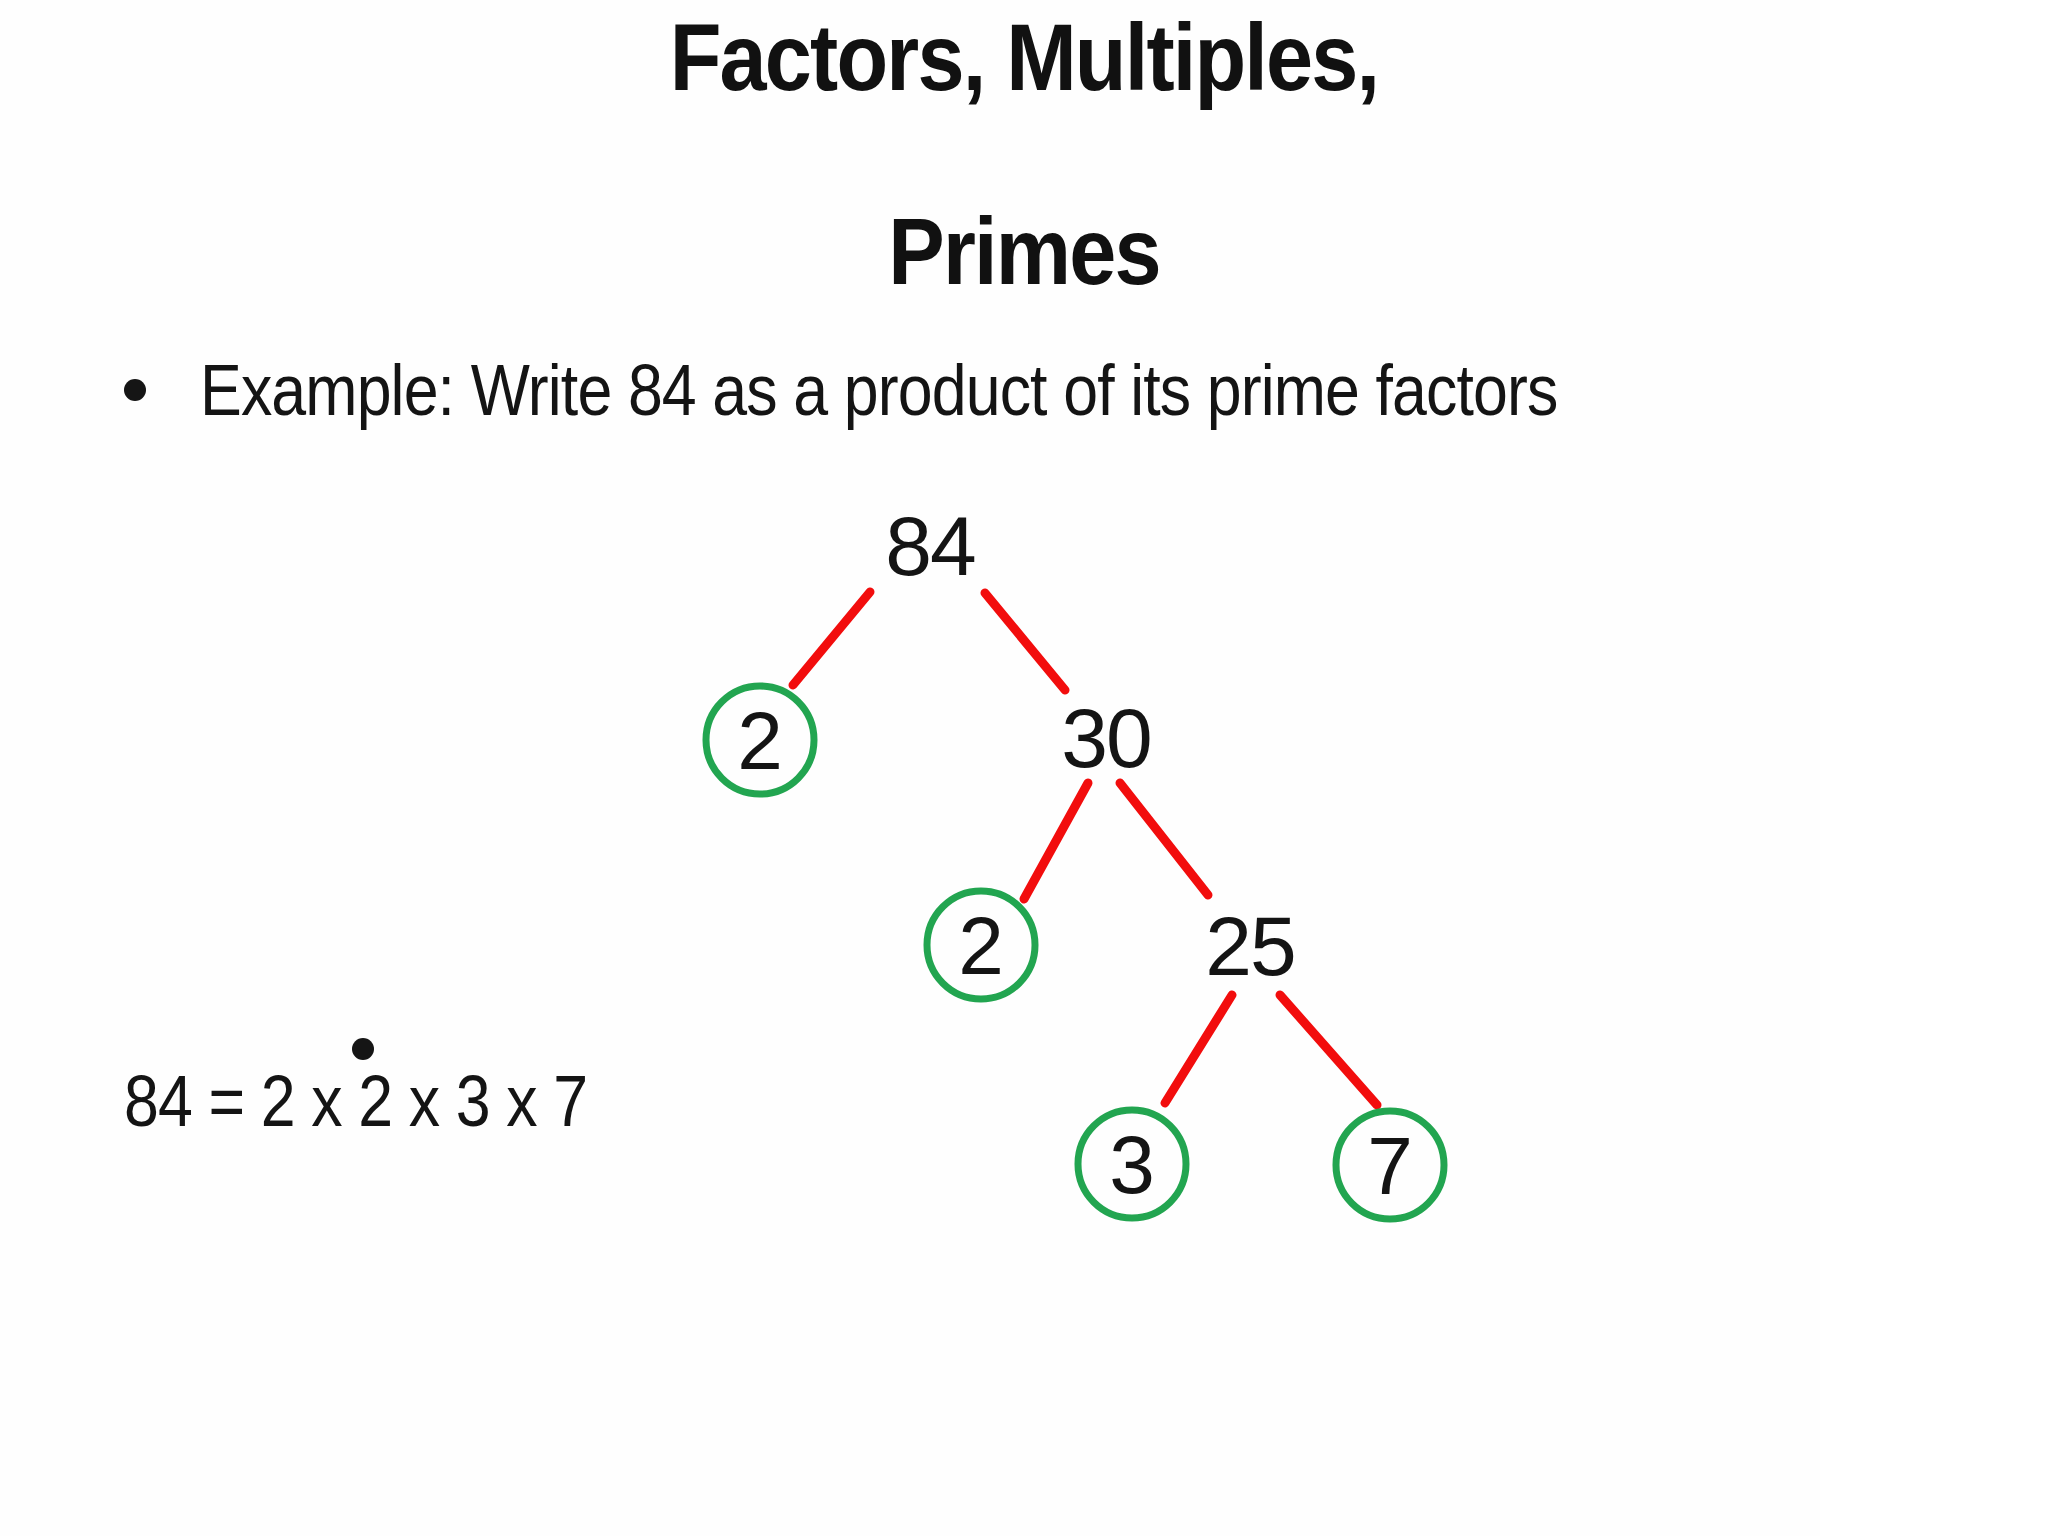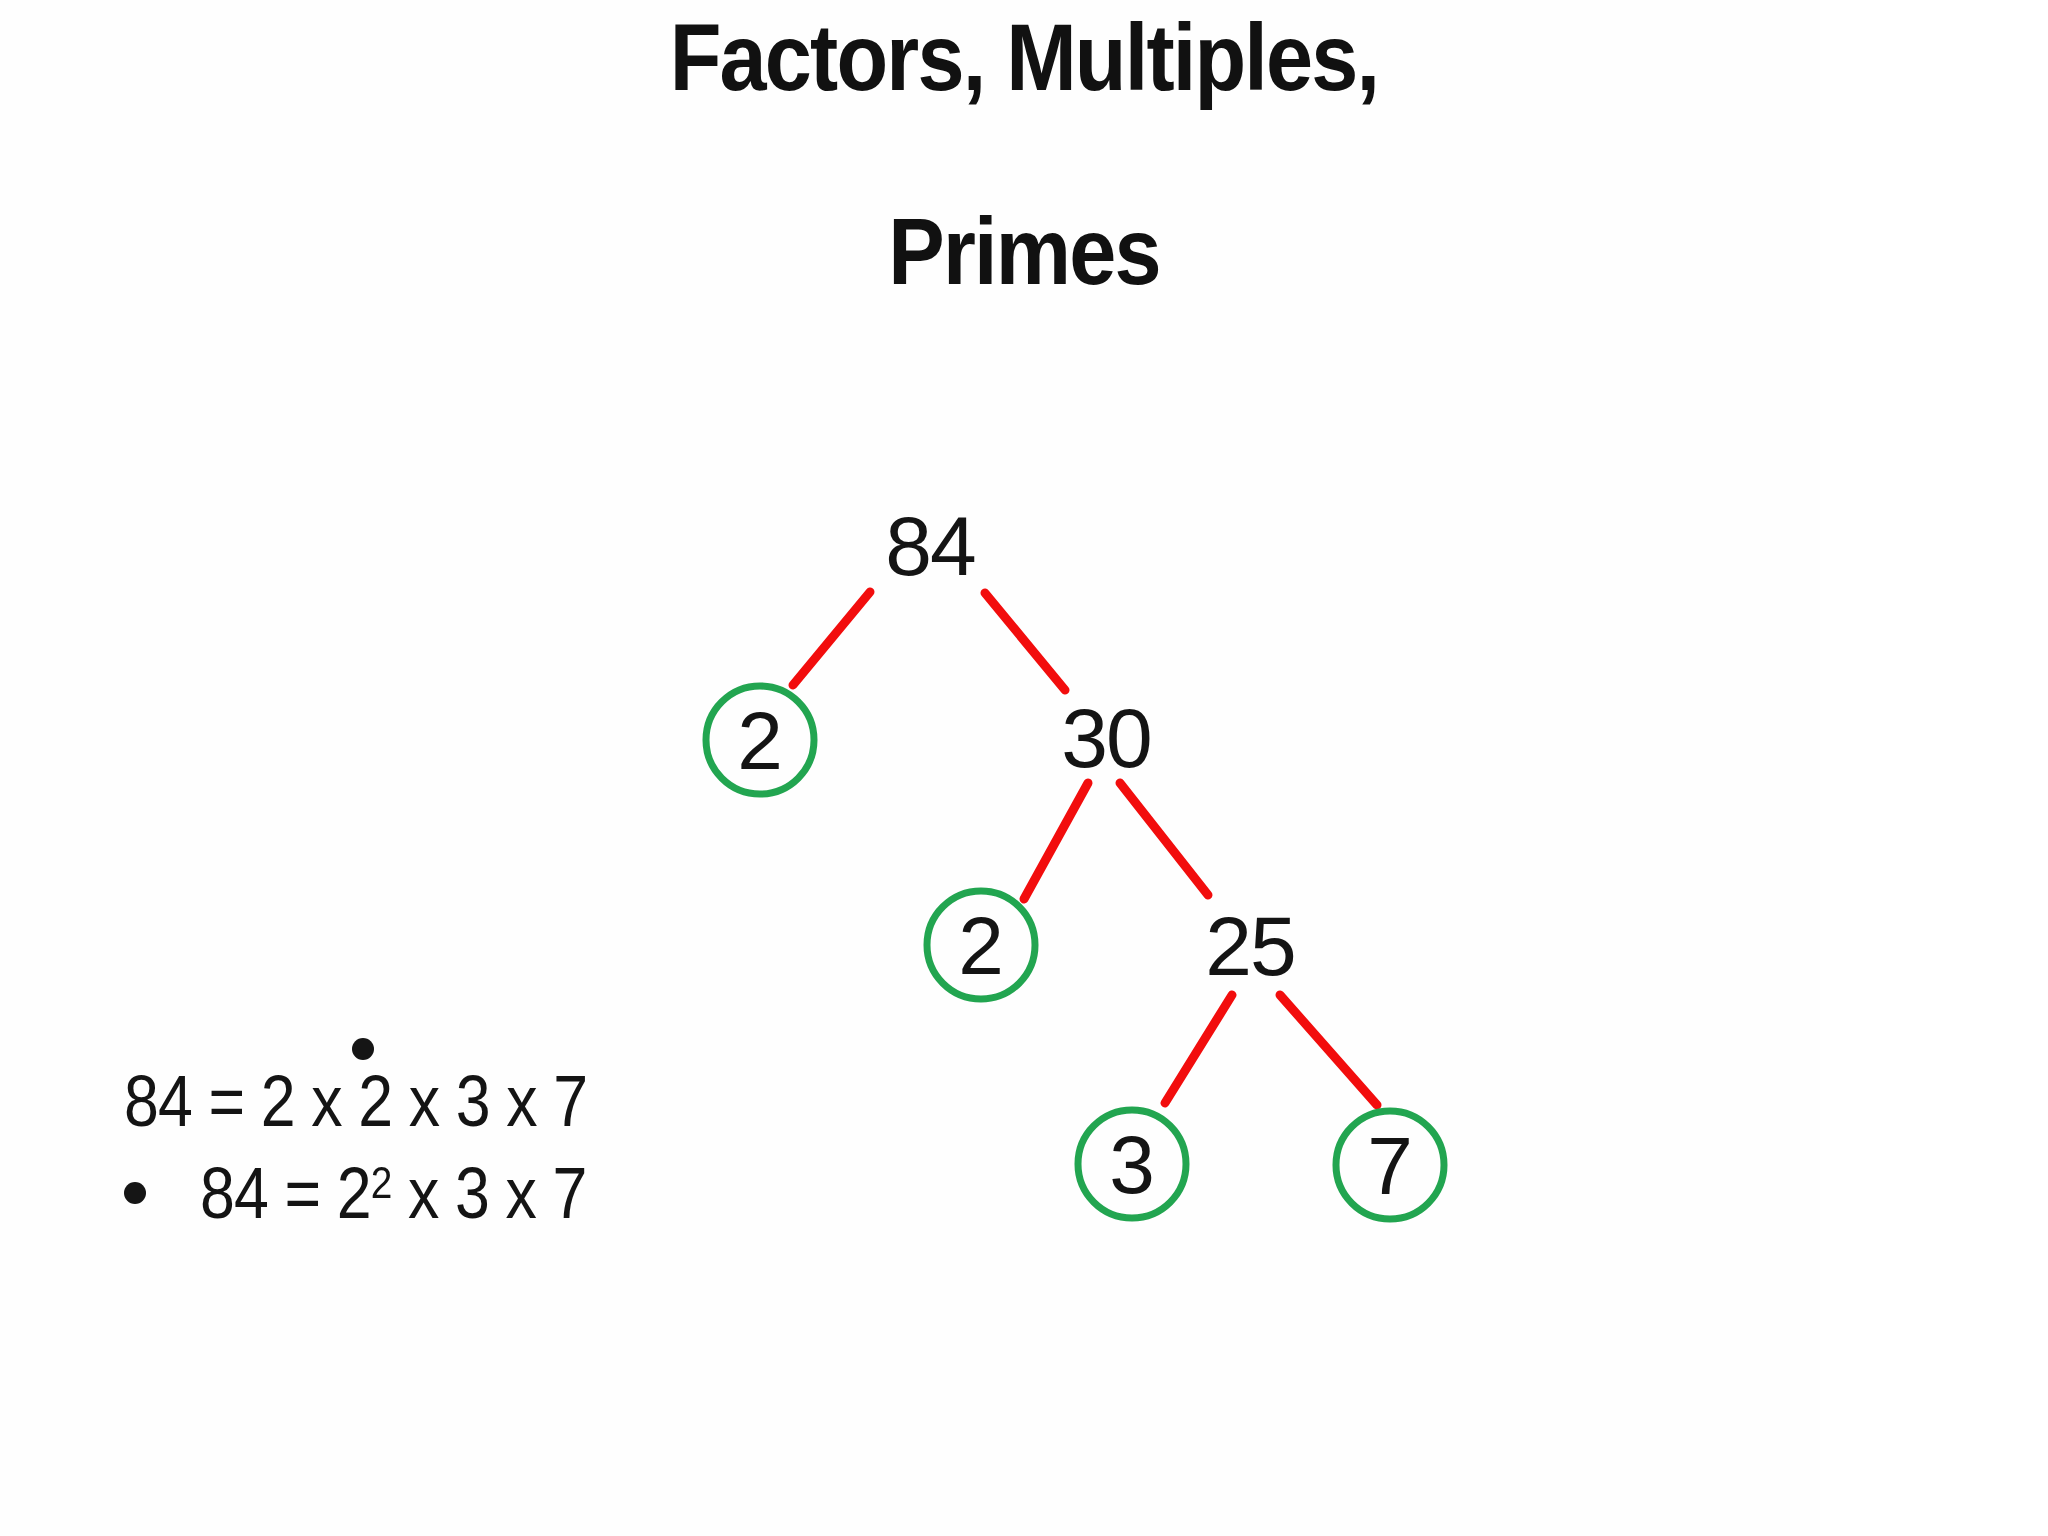--- a/index.html
+++ b/index.html
@@ -77,20 +77,24 @@
   }
 </style>
 </head>
 <body>
 
 <div class="slide">
 
   <div class="title"><span>Factors, Multiples,</span><br>
   <span>Primes</span></div>
 
+  <div class="bullet-row" style="top:390px;">
+    <span class="bullet-dot"></span>
+    <span class="bullet-text">Example: Write 84 as a product of its prime factors</span>
+  </div>
 
   <svg class="branches" viewBox="0 0 2048 1536">
     <g stroke="#f20d0d" stroke-width="9" stroke-linecap="round">
       <line x1="870" y1="592" x2="793" y2="685"></line>
       <line x1="985" y1="593" x2="1065" y2="690"></line>
       <line x1="1088" y1="783" x2="1024" y2="899"></line>
       <line x1="1120" y1="783" x2="1208" y2="895"></line>
       <line x1="1232" y1="995" x2="1165" y2="1103"></line>
       <line x1="1280" y1="995" x2="1377" y2="1105"></line>
     </g>
@@ -102,19 +106,15 @@
   <div class="circle-node" style="left:981px;top:945px;">2</div>
   <div class="tree-node" style="left:1250px;top:946px;">25</div>
   <div class="circle-node" style="left:1132px;top:1164px;">3</div>
   <div class="circle-node" style="left:1390px;top:1165px;">7</div>
 
   <div class="bullet-row" style="top:1090px;flex-direction:column;">
     <span class="bullet-dot"></span>
     <span class="bullet-text">84 = 2 x 2 x 3 x 7</span>
   </div>
 
-  <div class="bullet-row" style="top:1193px;">
-    <span class="bullet-dot"></span>
-    <span class="bullet-text"><span>84 = 2</span><sup>2</sup><span> x 3 x 7</span></span>
-  </div>
 
 
 </div>
 
 </body></html>

